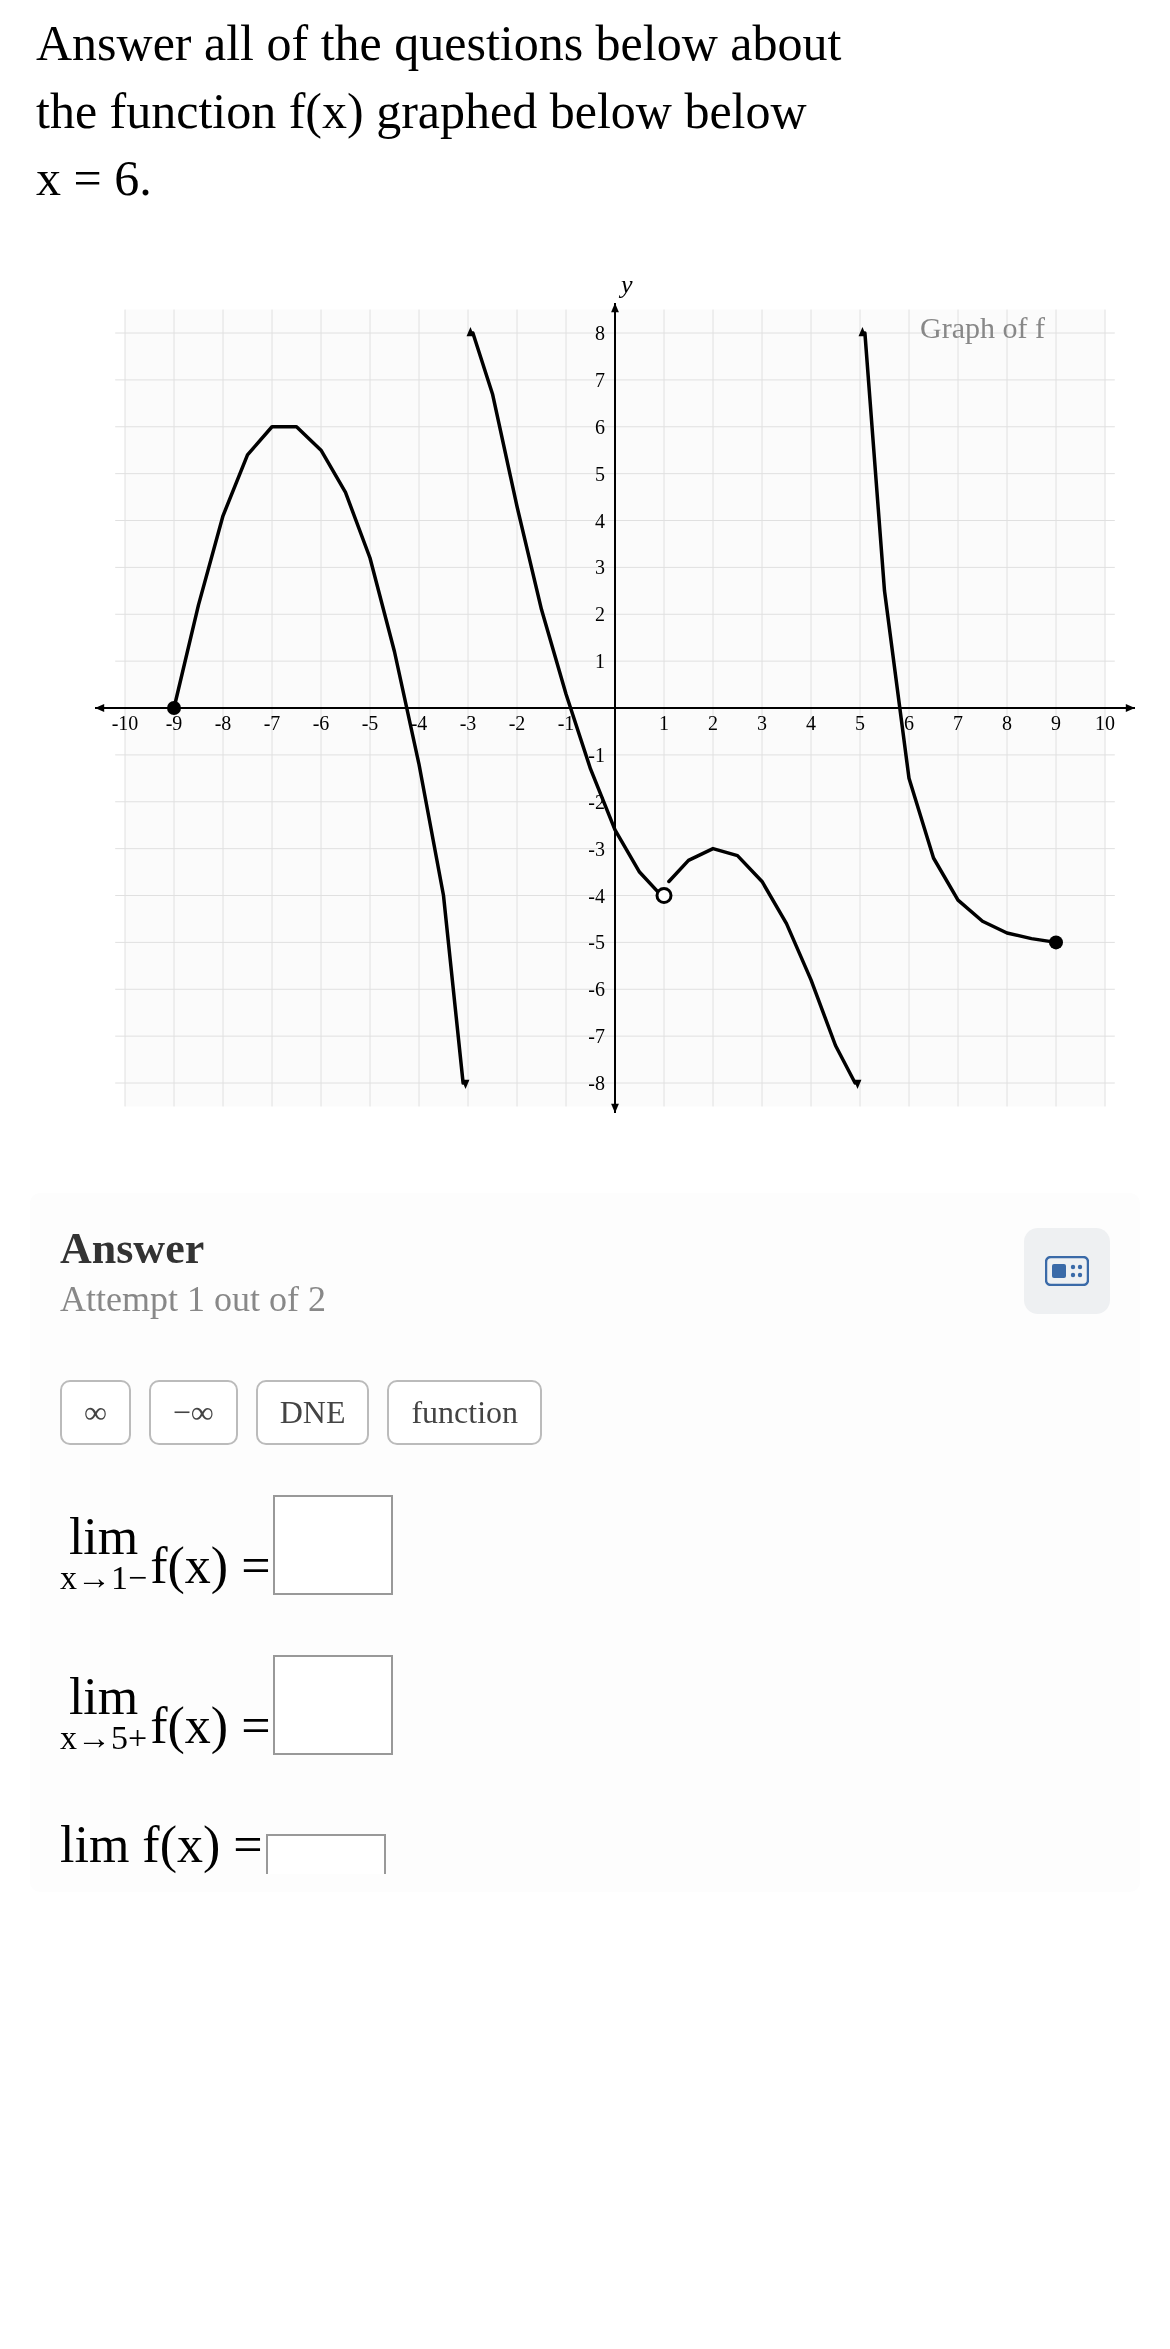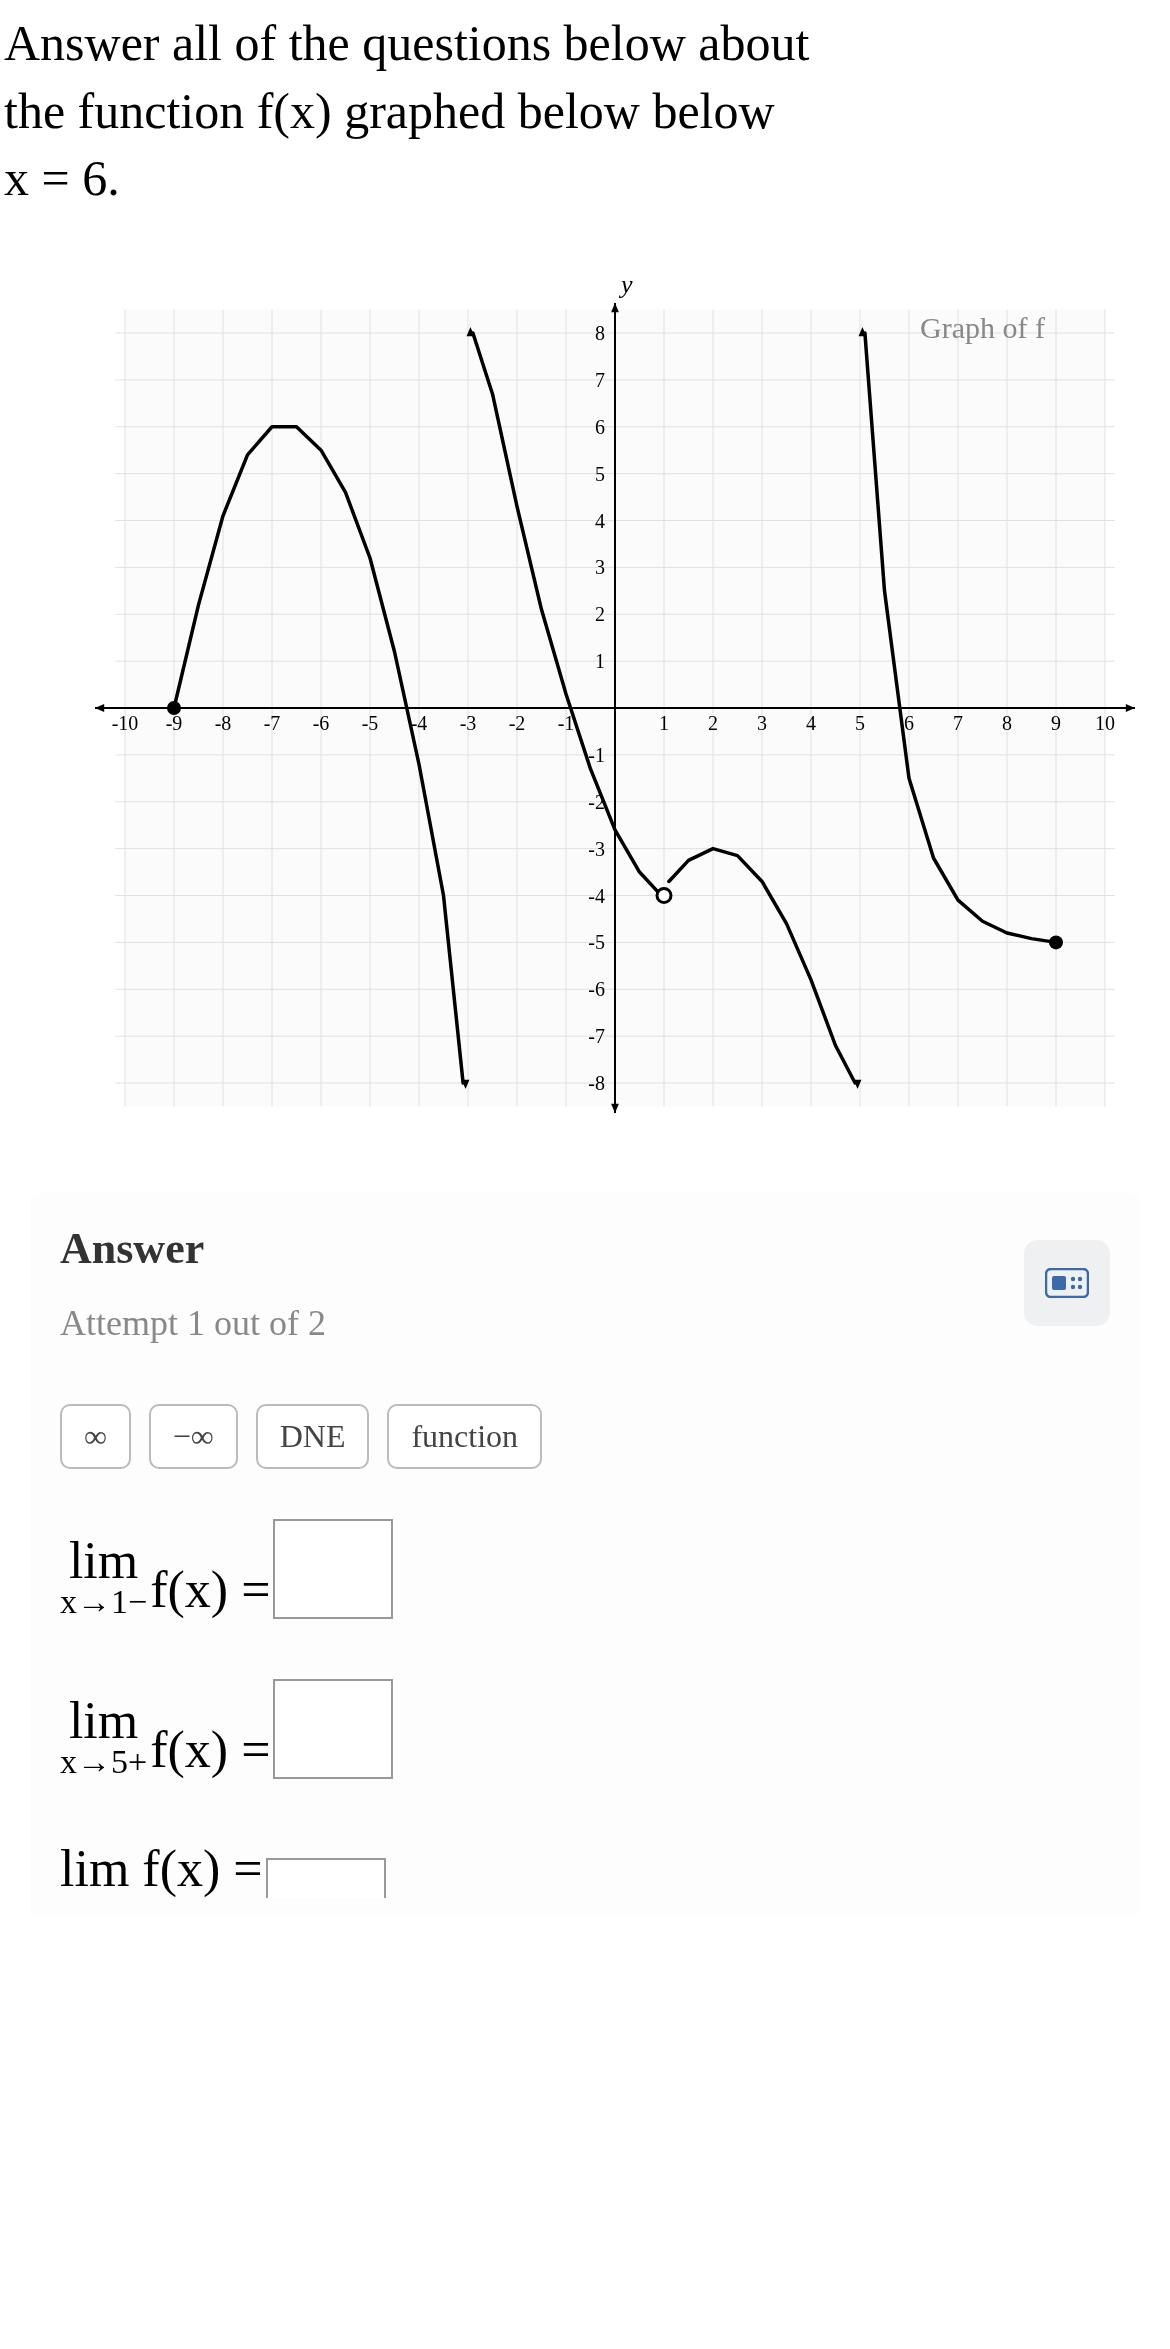--- a/index.html
+++ b/index.html
@@ -6,21 +6,21 @@
   body {
     font-family: Georgia, 'Times New Roman', serif;
     background: #fff;
     width: 1170px;
     margin: 0;
     padding: 0;
   }
   .prompt {
     font-size: 50px;
     line-height: 1.35;
-    padding: 10px 20px 20px 4px;
+    padding: 10px 20px 20px 36px;
     color: #000;
   }
   .math-it { font-family: 'Times New Roman', serif; }
   .chart-wrap {
     width: 100%;
     display: flex;
     justify-content: center;
     padding: 30px 0 40px 0;
   }
   .chart-svg { display:block; }
@@ -38,21 +38,21 @@
   .answer-title {
     font-family: Georgia, serif;
     font-size: 44px;
     font-weight: bold;
     color: #333;
   }
   .attempt {
     font-family: Georgia, serif;
     font-size: 36px;
     color: #888;
-    margin-top: 28px;
+    margin-top: 4px;
   }
   .keypad-btn {
     width: 86px;
     height: 86px;
     border-radius: 14px;
     background: #eef0f2;
     display: flex;
     align-items: center;
     justify-content: center;
   }

